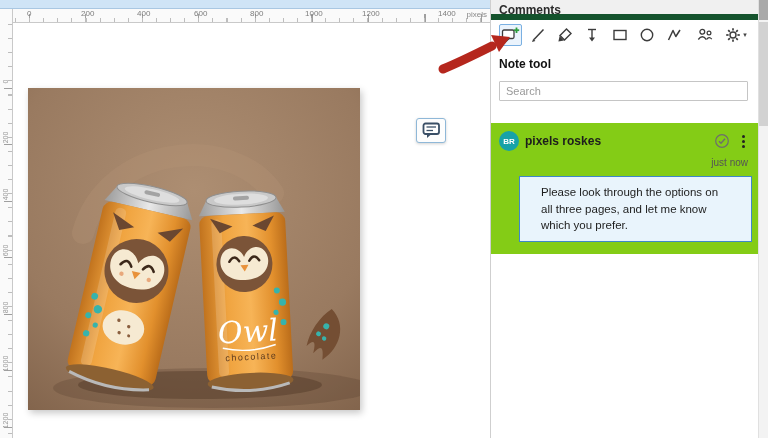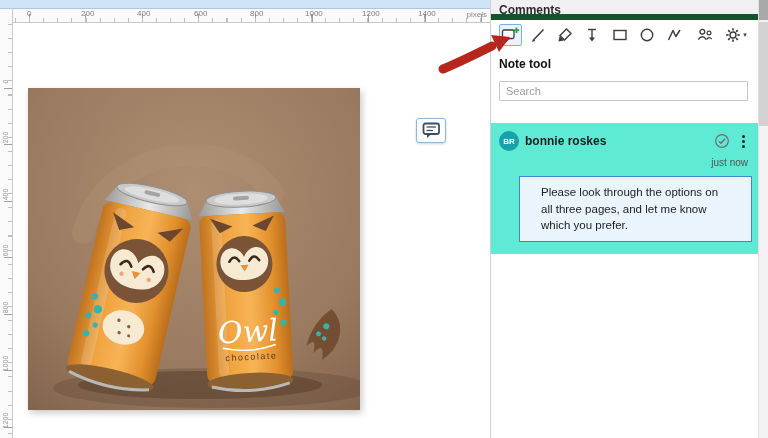--- a/index.html
+++ b/index.html
@@ -44,21 +44,21 @@
   .tool-btn.selected{border-color:#7ab0e2;background:#eaf3fc;}
   .toolbar .spacer{flex:1;}
   .tool-btn .caret{font-size:7px;color:#444;margin-left:1px;}
 
   .tool-label{font-weight:700;font-size:12px;color:#111;padding:7px 24px 10px 8px;}
   .search-row{margin:0 10px 22px 8px;border-radius:7px;}
   .search-row input{width:100%;height:20px;box-sizing:border-box;border:1px solid #c5c5c5;border-radius:1px;
     font-size:11px;padding:2px 6px;color:#444;font-family:"Liberation Sans",sans-serif;outline:none;}
   .search-row input::placeholder{color:#9a9a9a;}
 
-  .comment-card{background:#5eead4;padding:8px 0 12px 0;margin-top:8px;}
+  .comment-card{background:#84cc16;padding:8px 0 12px 0;margin-top:8px;}
   .comment-head{display:flex;align-items:center;gap:6px;padding:0 8px;}
   .avatar{width:20px;height:20px;border-radius:50%;background:#17a2a8;color:#fff;font-size:8px;font-weight:700;
     display:flex;align-items:center;justify-content:center;flex:none;}
   .author{font-weight:700;font-size:12px;color:#1d1d1d;flex:1;}
   .icon-btn{background:transparent;border:none;padding:0;display:flex;align-items:center;justify-content:center;cursor:pointer;}
   .menu-dots{display:flex;flex-direction:column;gap:2px;width:14px;align-items:center;}
   .menu-dots i{width:3px;height:3px;background:#222;border-radius:50%;}
   .timestamp{text-align:right;font-size:10px;color:#555;padding:6px 10px 6px 0;}
   .comment-body{margin:2px 6px 0 28px;border:1px solid #3f87c9;background:#e9f4fc;padding:7px 21px;
     font-size:11.5px;line-height:1.45;color:#1d1d1d;min-height:34px;}
@@ -82,21 +82,21 @@
     <div class="ruler-corner"></div>
 
     <div class="ruler-h">
       <span class="hlab" style="left:14px">0</span>
       <span class="hlab" style="left:68px">200</span>
       <span class="hlab" style="left:124px">400</span>
       <span class="hlab" style="left:181px">600</span>
       <span class="hlab" style="left:237px">800</span>
       <span class="hlab" style="left:292px">1000</span>
       <span class="hlab" style="left:349px">1200</span>
-      <span class="hlab" style="left:405px">1400</span>
+      <span class="hlab" style="left:425px">1400</span>
       <span class="unit">pixels</span>
     </div>
 
     <div class="ruler-v">
       <span class="vlab" style="top:56px">0</span>
       <span class="vlab" style="top:112px">200</span>
       <span class="vlab" style="top:169px">400</span>
       <span class="vlab" style="top:225px">600</span>
       <span class="vlab" style="top:282px">800</span>
       <span class="vlab" style="top:338px">1000</span>
@@ -288,21 +288,21 @@
 
     <div class="tool-label">Note tool</div>
 
     <div class="search-row">
       <input type="text" placeholder="Search" style="">
     </div>
 
     <div class="comment-card">
       <div class="comment-head">
         <div class="avatar">BR</div>
-        <div class="author">bonnie roskes</div>
+        <div class="author">pixels roskes</div>
         <button class="icon-btn">
           <svg width="16" height="16" viewBox="0 0 16 16">
             <circle cx="8" cy="8" r="6.3" fill="none" stroke="#6d6d6d" stroke-width="1.2"></circle>
             <path d="M5,8.2 l2,2 l4,-4.4" fill="none" stroke="#6d6d6d" stroke-width="1.4"></path>
           </svg>
         </button>
         <button class="icon-btn">
           <span class="menu-dots">
               <i></i>
               <i></i>

